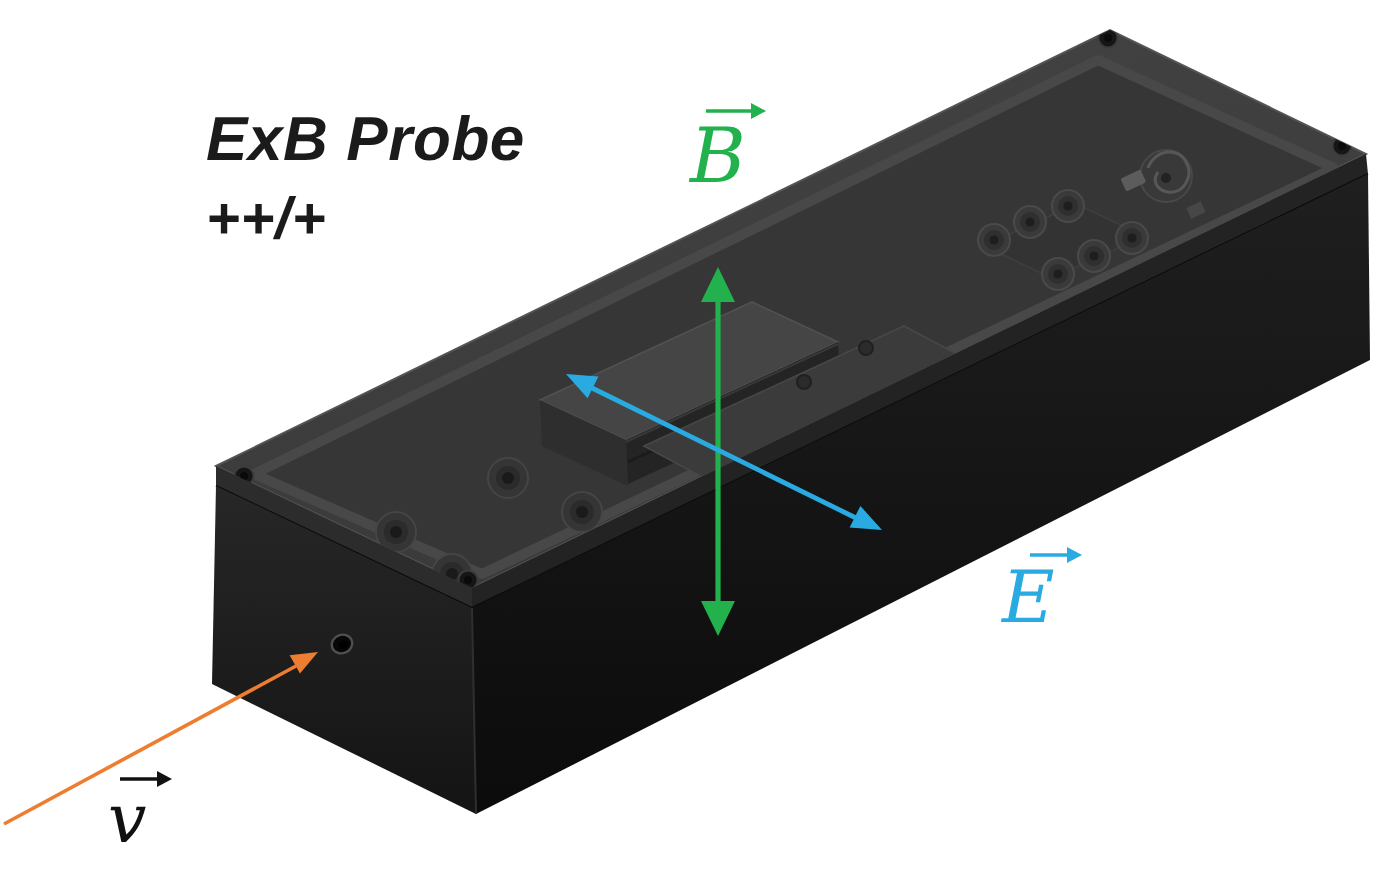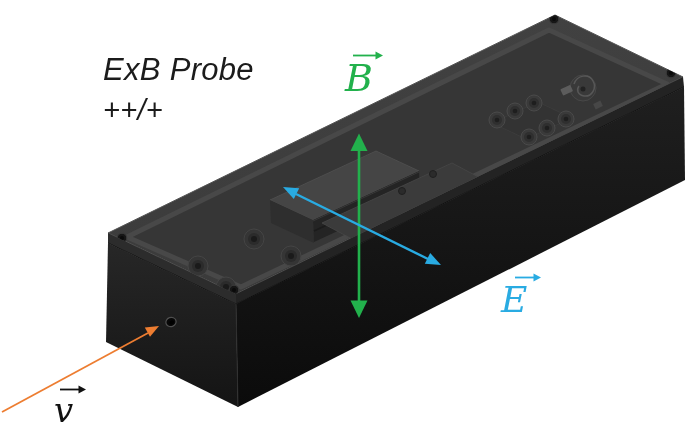--- a/index.html
+++ b/index.html
@@ -12,21 +12,21 @@
     font-family: "Liberation Sans", sans-serif;
   }
   .scene-svg { position: absolute; left: 0; top: 0; z-index: 1; }
 
   .figure-title {
     position: absolute;
     left: 103px;
     top: 54px;
     z-index: 2;
     color: #1b1b1b;
-    font-weight: normal;
+    font-weight: bold;
     font-style: italic;
     letter-spacing: 0.3px;
   }
   .figure-title .line1 { font-size: 31px; line-height: 1.0; }
   .figure-title .line2 { font-size: 29px; line-height: 1.0; margin-top: 11px; }
 
   .vec-label {
     position: absolute;
     z-index: 2;
     display: flex;

